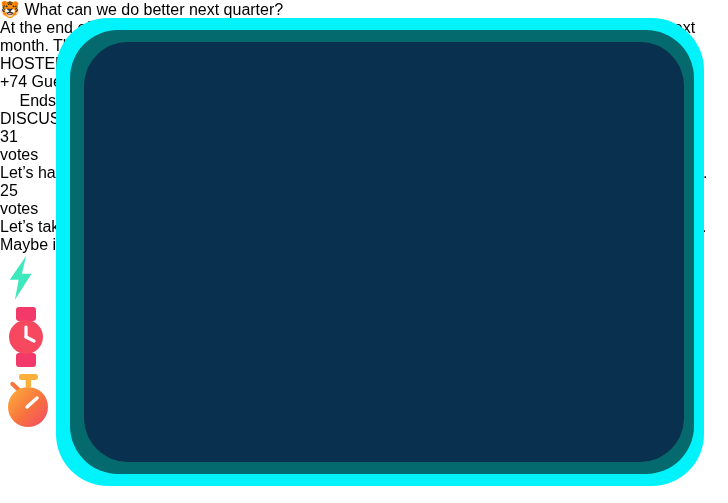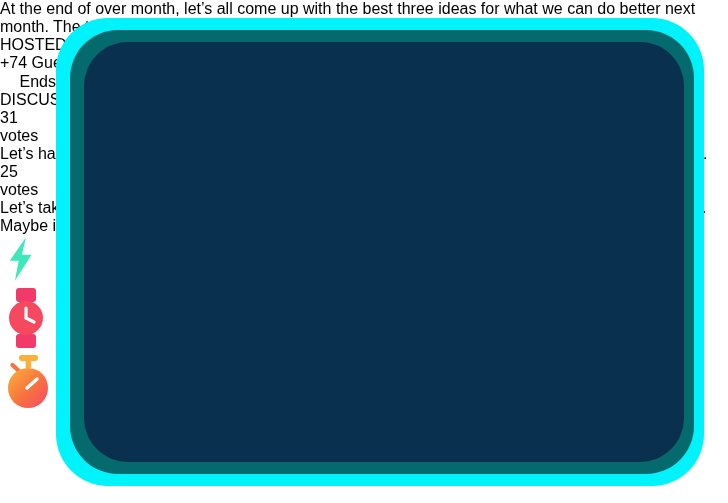--- a/index.html
+++ b/index.html
@@ -205,20 +205,24 @@
 
   <div class="frame frame-cyan"></div>
   <div class="frame frame-teal"></div>
   <div class="frame frame-navy1"></div>
   <div class="frame frame-navy2"></div>
 
   <div class="card">
 
     <div class="card-header">
 
+      <div class="title-row">
+        <span class="title-emoji">🐯</span>
+        <span class="card-title">What can we do better next quarter?</span>
+      </div>
 
       <div class="card-desc">At the end of over month, let’s all come up with the best three ideas for what we can do better next month. The top three voted ideas will get implemented.</div>
 
       <div class="hosted-label">HOSTED BY:</div>
 
       <div class="host-row">
         <div class="avatars">
           <div class="avatar avatar-1"></div>
           <div class="avatar avatar-2"></div>
         </div>

